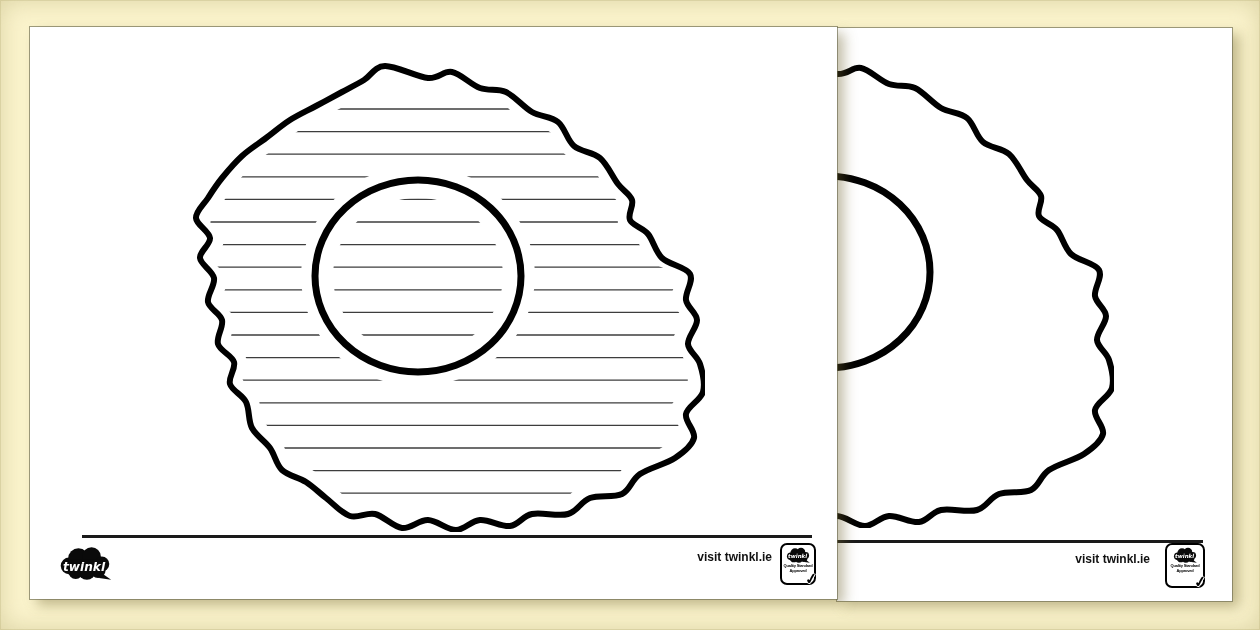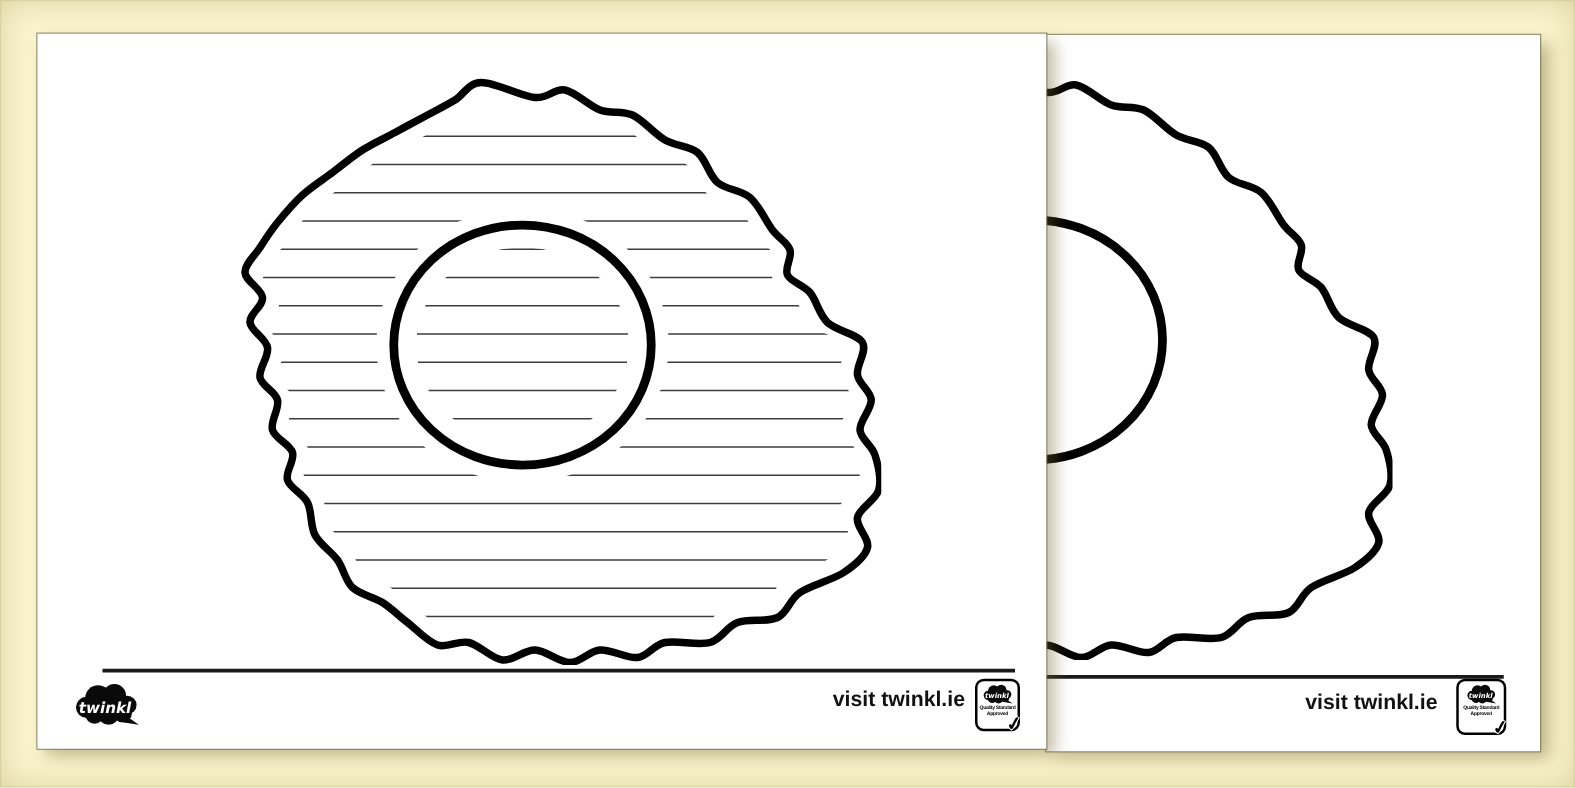--- a/index.html
+++ b/index.html
@@ -20,21 +20,21 @@
   }
   .page-front{left:30px;top:27px;width:807px;height:572px;z-index:2;}
   .page-back{left:837px;top:28px;width:395px;height:573px;z-index:1;}
   .egg-wrap{position:absolute;}
   .egg-front{left:140px;top:35px;width:535px;height:470px;}
   .egg-back{left:-258px;top:30px;width:535px;height:470px;}
   .footer-rule{position:absolute;height:3px;background:#1A1A1A;}
   .rule-front{left:52px;right:25px;top:508px;}
   .rule-back{left:0;width:366px;top:512px;}
   .visit-text{
-    position:absolute;font-size:17px;font-weight:bold;color:#111;
+    position:absolute;font-size:12px;font-weight:bold;color:#111;
     letter-spacing:0;white-space:nowrap;
   }
   .visit-front{right:65px;top:523px;}
   .visit-back{right:82px;top:524px;}
   .logo{position:absolute;left:27px;top:518px;width:56px;height:38px;}
   .badge{
     position:absolute;width:36px;height:42px;background:#fff;
     border:2px solid #000;border-radius:7px;box-sizing:border-box;
     display:flex;flex-direction:column;align-items:center;padding-top:2px;
   }

